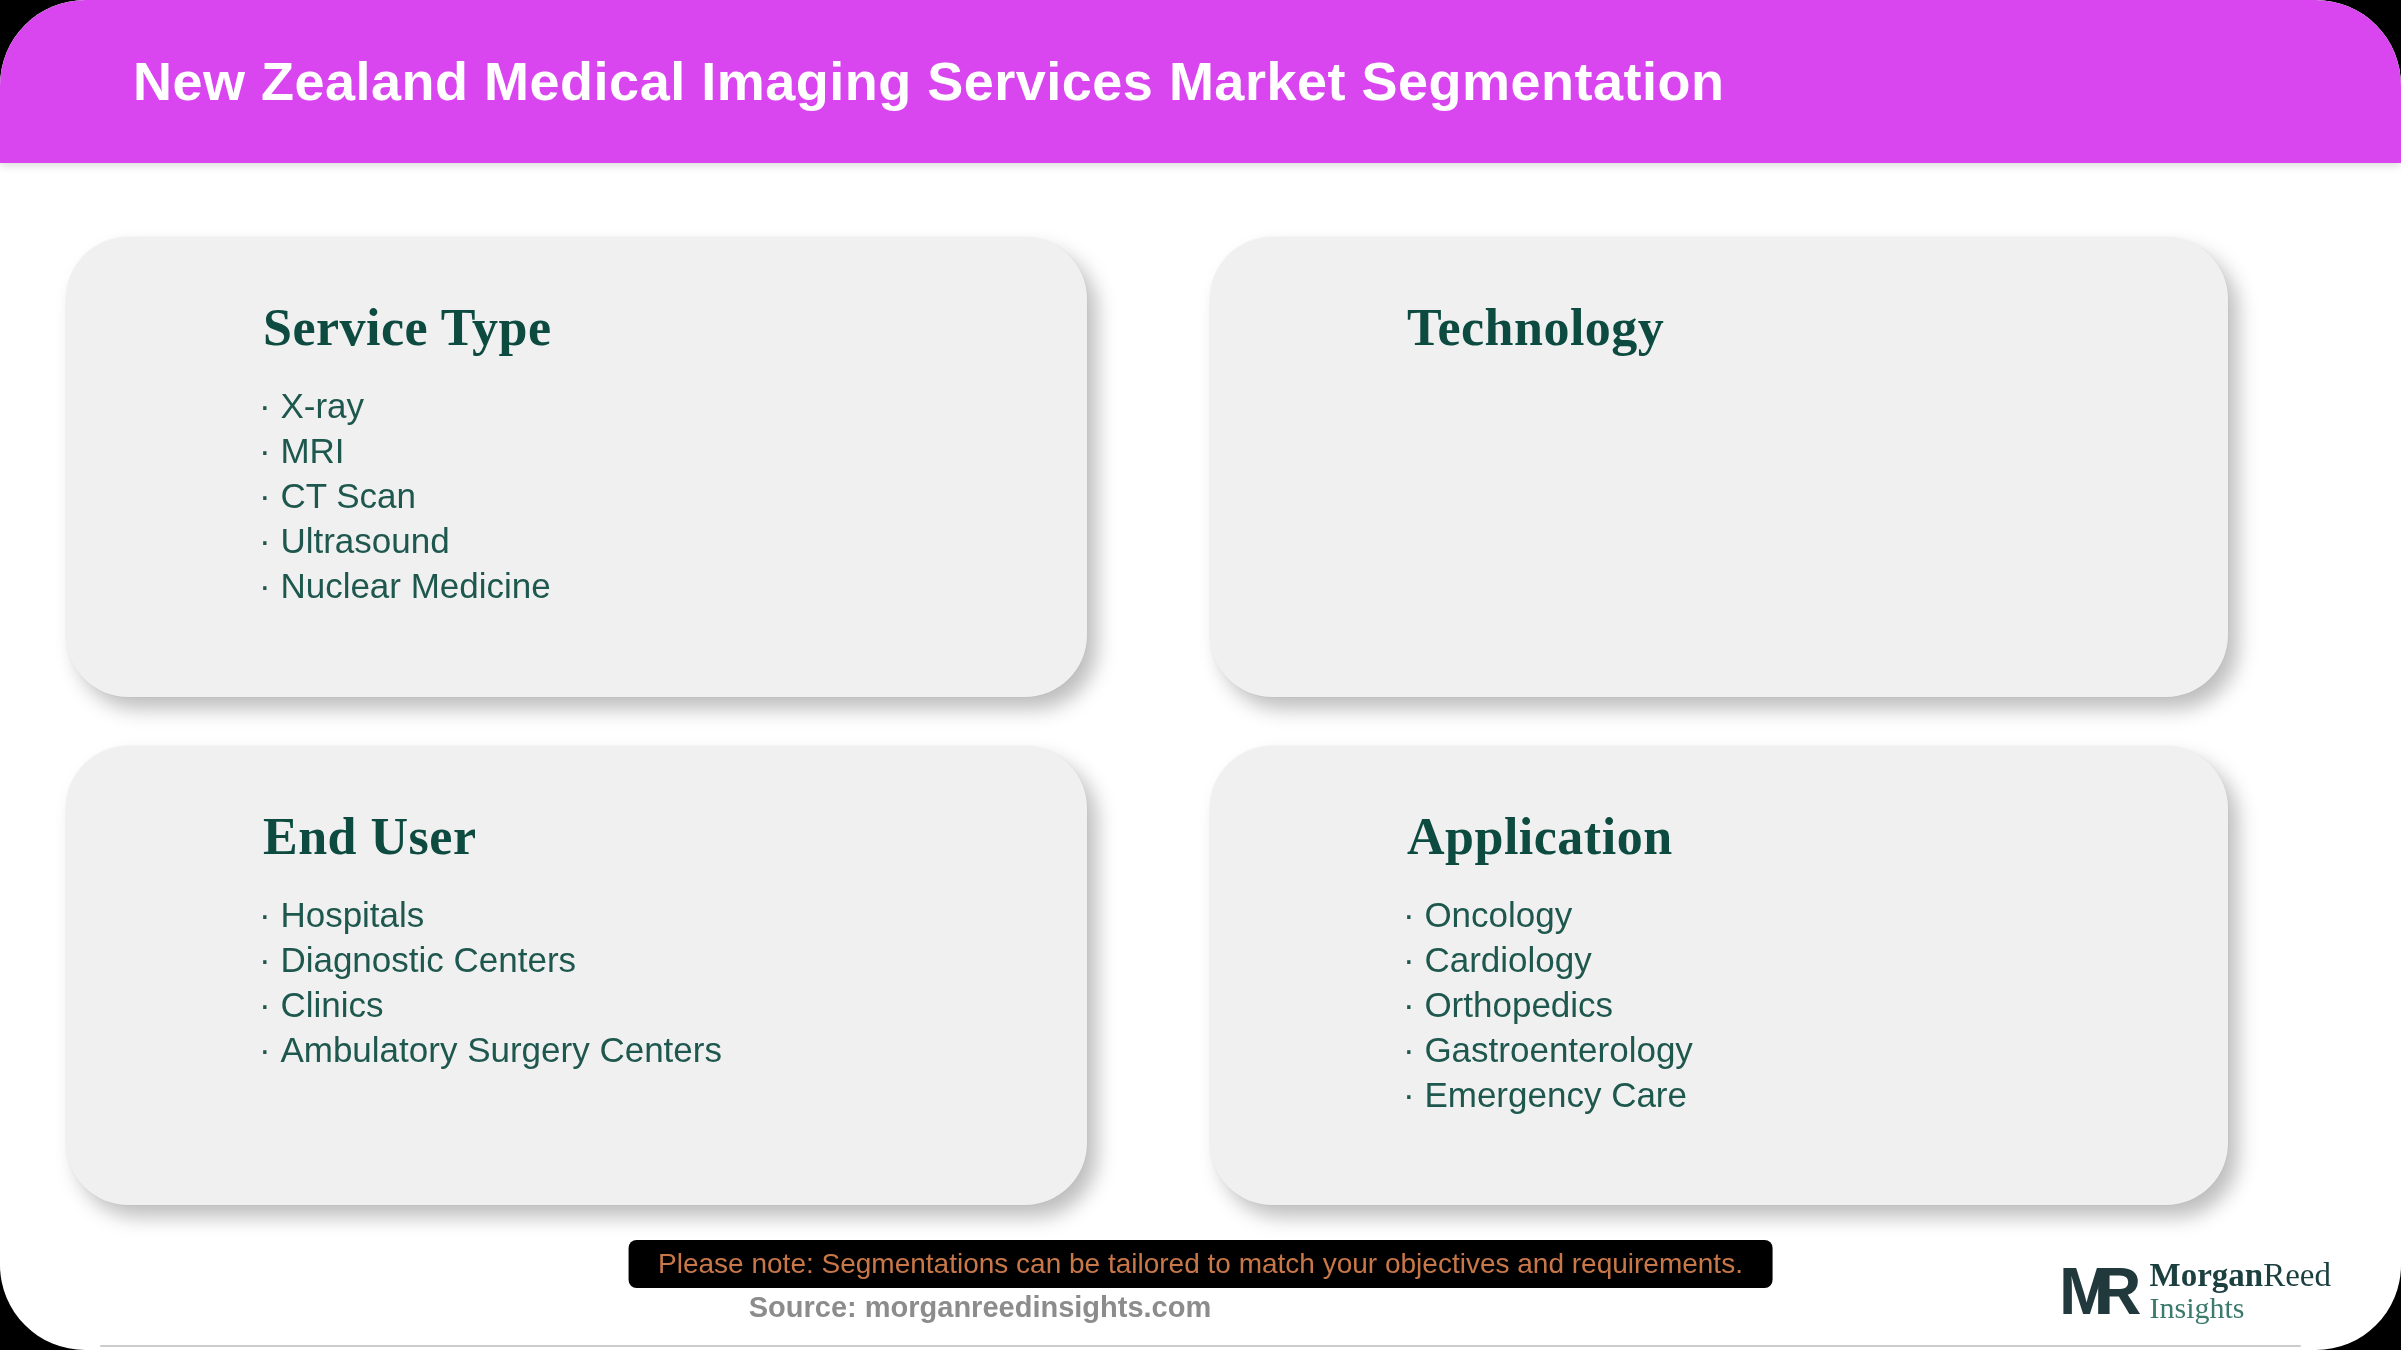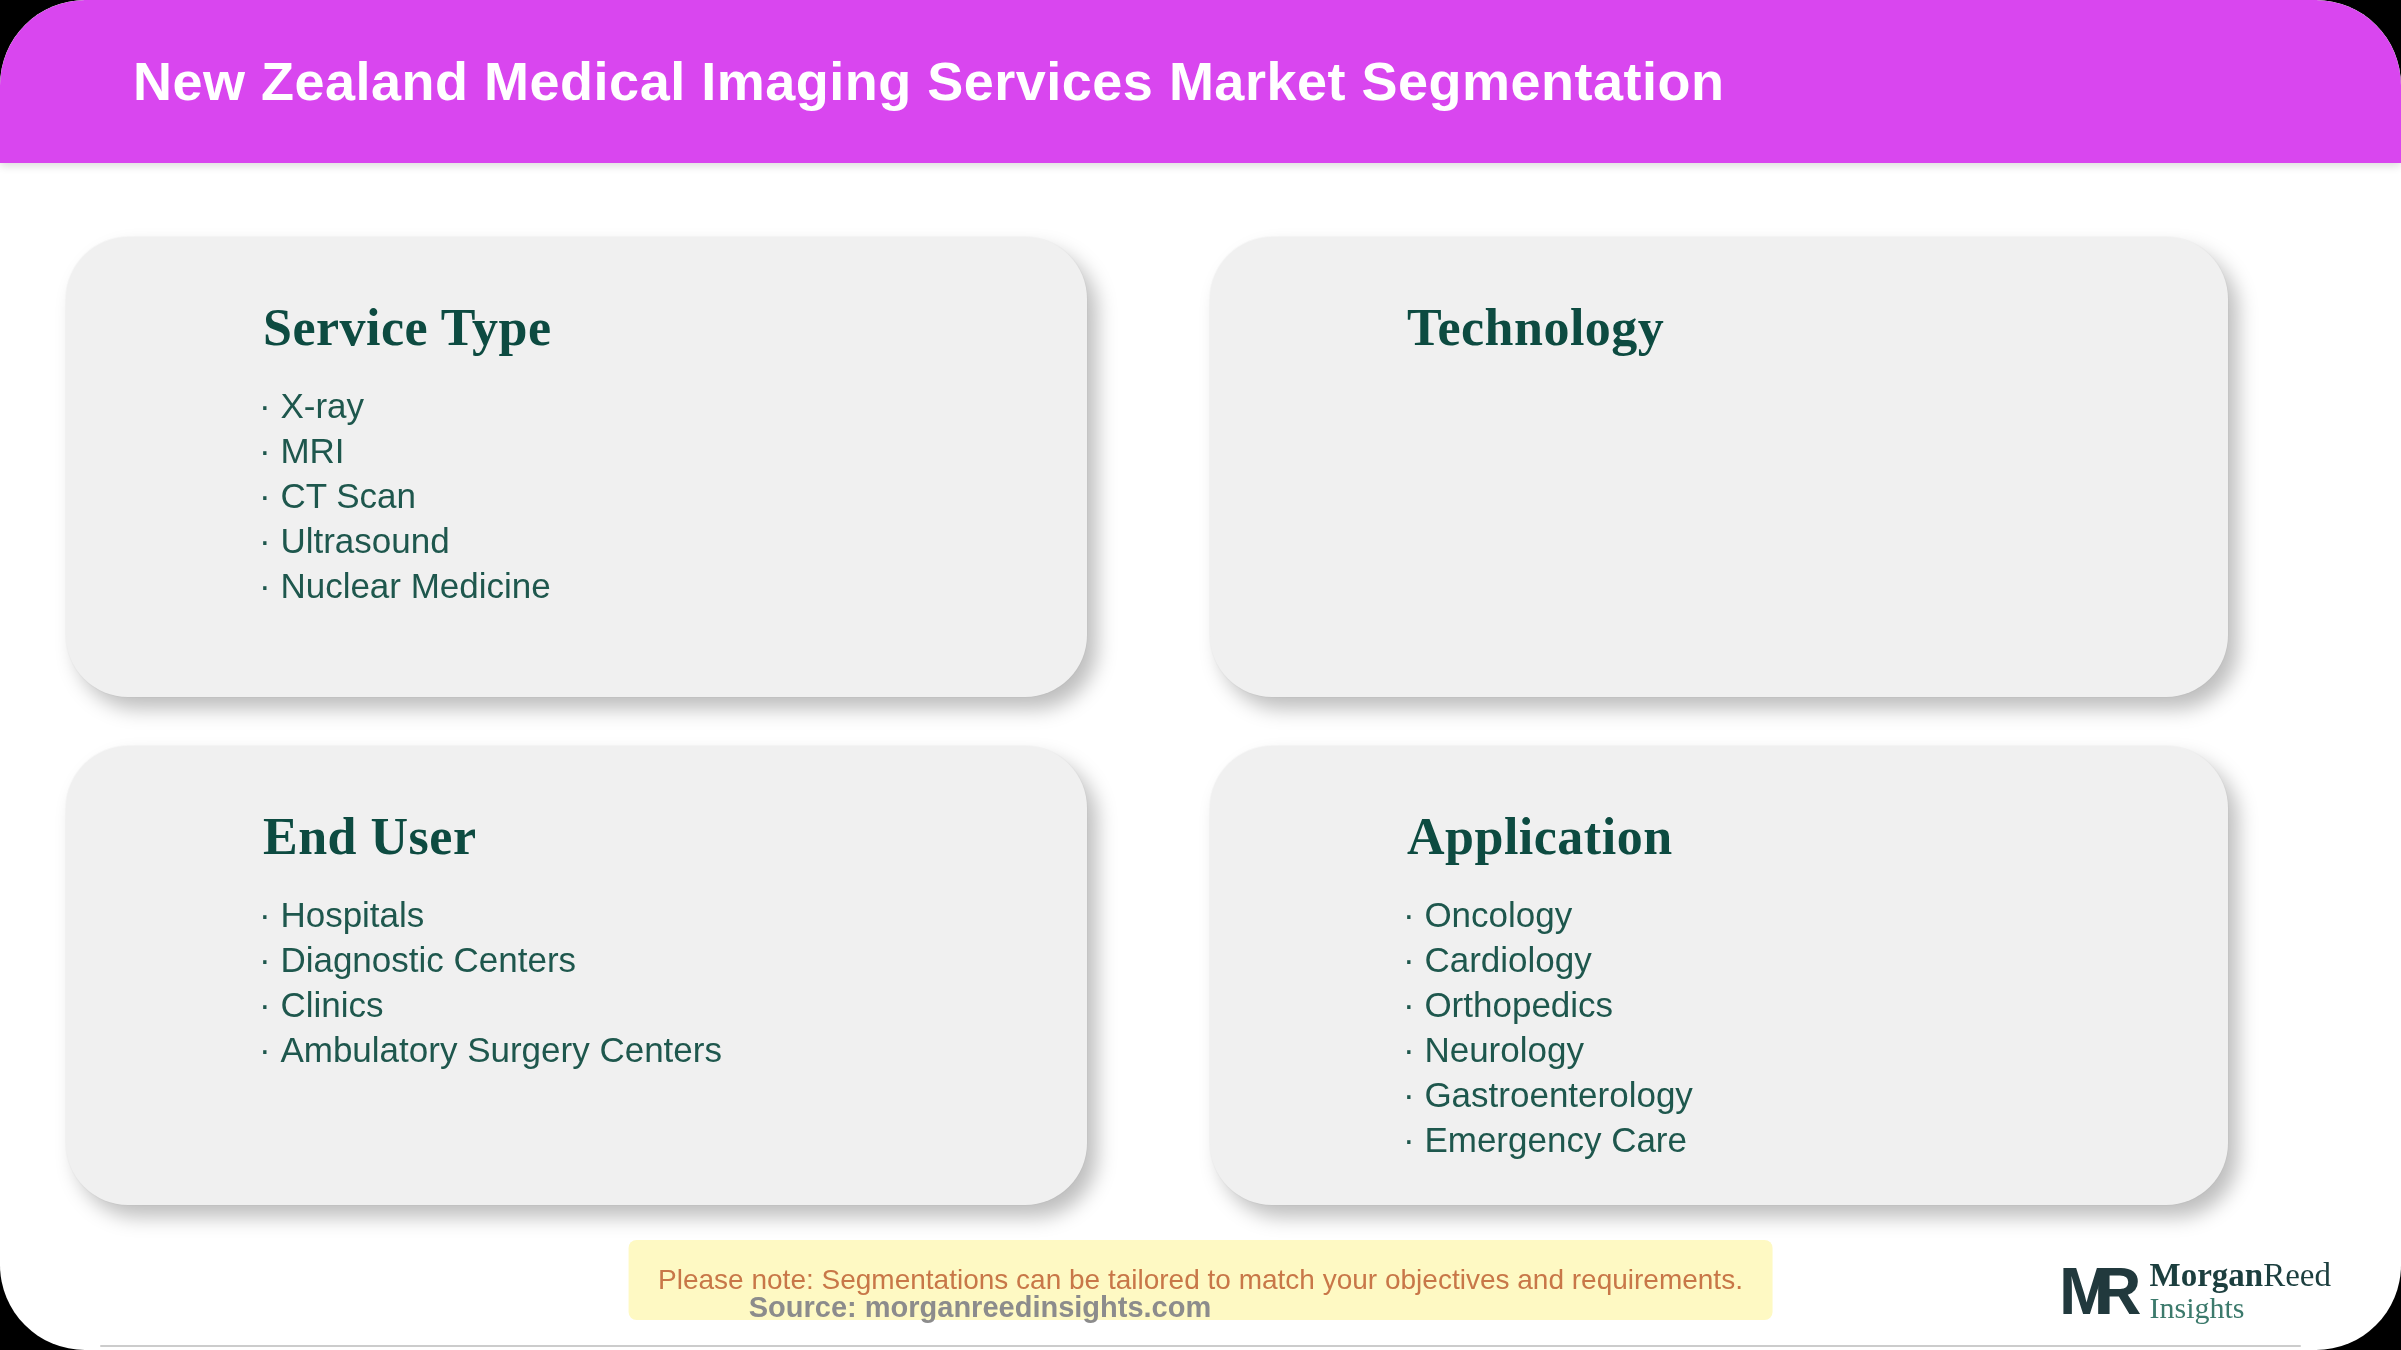--- a/index.html
+++ b/index.html
@@ -23,22 +23,22 @@
   .card-end-user    {left:66px;top:746px;width:1021px;height:459px;}
   .card-application {left:1210px;top:746px;width:1018px;height:459px;}
 
   .card-title{margin:0 0 26px 4px;font-size:52px;line-height:58px;font-weight:bold;
        color:#0d4b41;letter-spacing:0.5px;font-family:Liberation Serif, serif;}
   .card-list{margin:0;padding:0;list-style:none;}
   .card-list li{font-size:35px;line-height:45px;color:#1e574d;}
   .card-list li::before{content:"\00B7\00A0";color:#1e574d;}
 
   .note-banner{position:absolute;top:1240px;left:50%;transform:translateX(-50%);
-       background:#fef9c3;border-radius:8px;height:48px;line-height:48px;
-       padding:16px 30px;font-size:28px;color:#c87748;white-space:nowrap;}
+       background:#000000;border-radius:8px;height:48px;line-height:48px;
+       padding:0 30px;font-size:28px;color:#c87748;white-space:nowrap;}
   .source-text{position:absolute;top:1291px;left:0;width:1960px;text-align:center;
        font-size:29px;color:#8c8c8c;font-weight:bold;}
 
   .logo{position:absolute;right:70px;top:1258px;display:flex;align-items:center;gap:12px;}
   .logo-monogram{font-size:66px;font-weight:800;color:#21393d;line-height:66px;
        letter-spacing:-4px;display:flex;}
   .logo-monogram .r{margin-left:-16px;}
   .logo-textblock{display:flex;flex-direction:column;line-height:1.02;
        font-family:"Liberation Serif",serif;}
   .logo-name{font-size:33px;color:#1c3f3f;}
@@ -78,21 +78,20 @@
         <li>Ambulatory Surgery Centers</li>
       </ul>
   </section>
 
   <section class="card card-application">
     <h2 class="card-title">Application</h2>
     <ul class="card-list">
         <li>Oncology</li>
         <li>Cardiology</li>
         <li>Orthopedics</li>
-        <li>Neurology</li>
         <li>Gastroenterology</li>
         <li>Emergency Care</li>
       </ul>
   </section>
 
   <div class="note-banner">Please note: Segmentations can be tailored to match your objectives and requirements.</div>
   <div class="source-text">Source: morganreedinsights.com</div>
 
   <div class="logo">
     <div class="logo-monogram">

